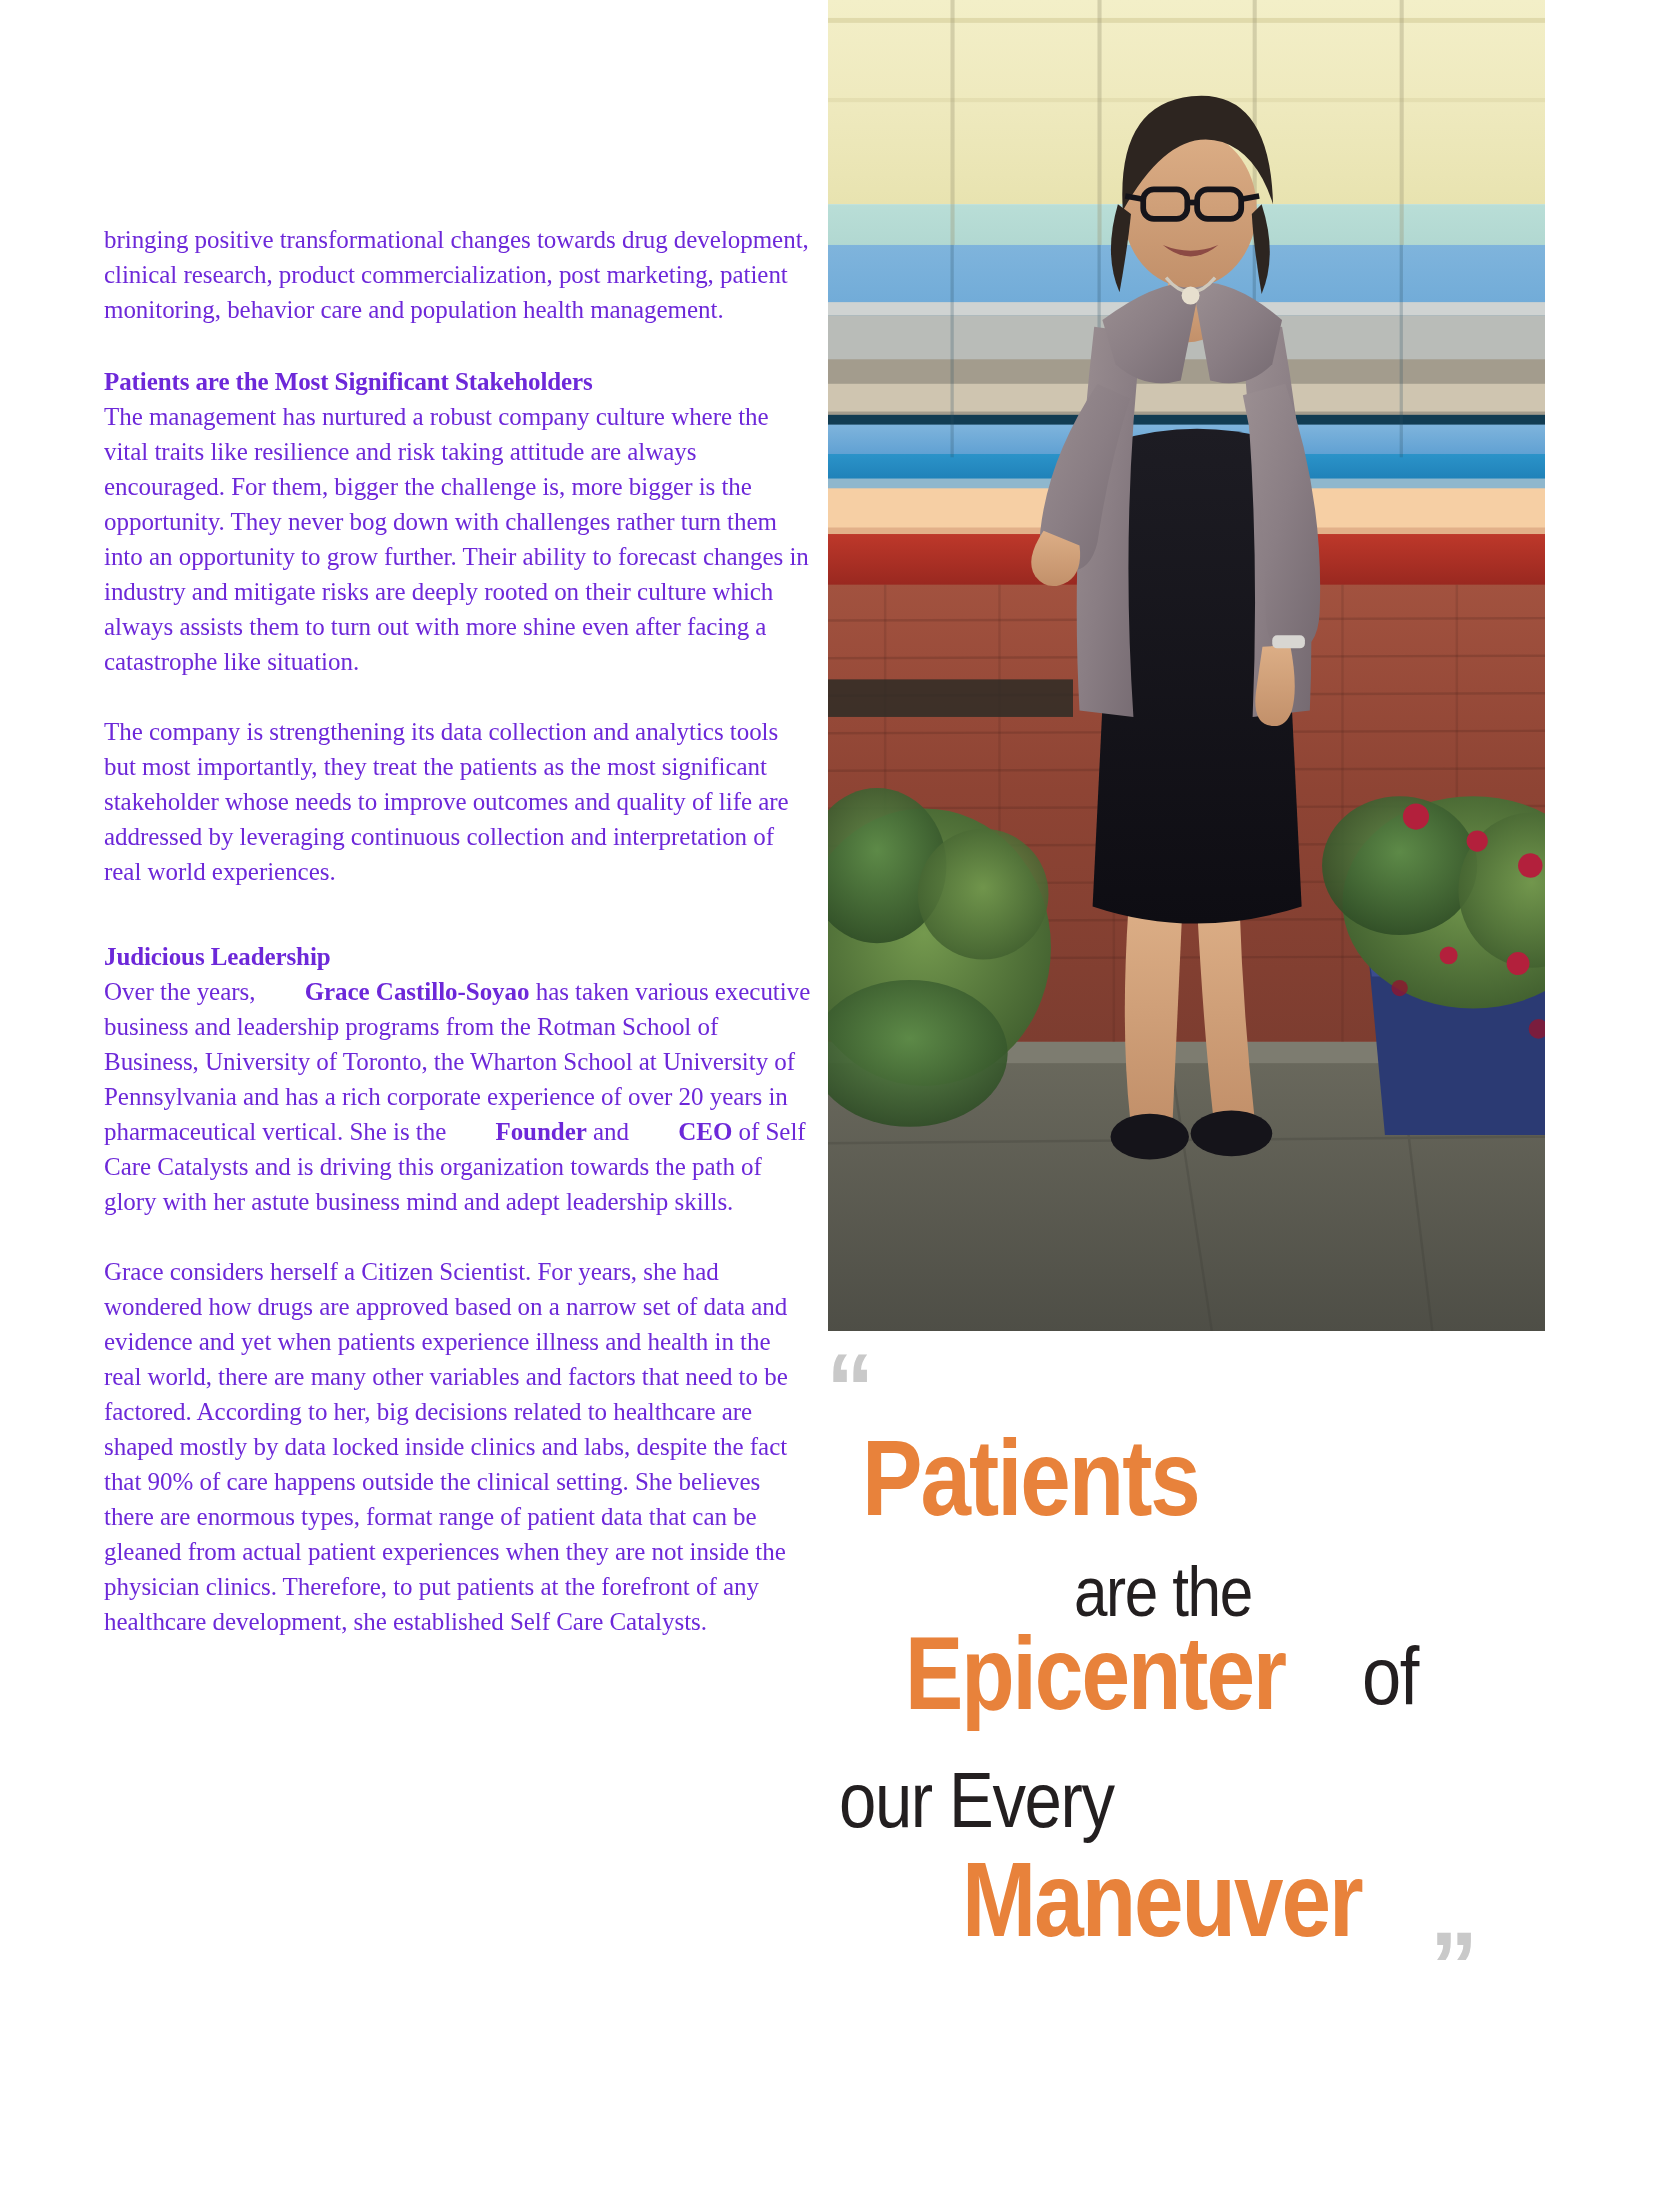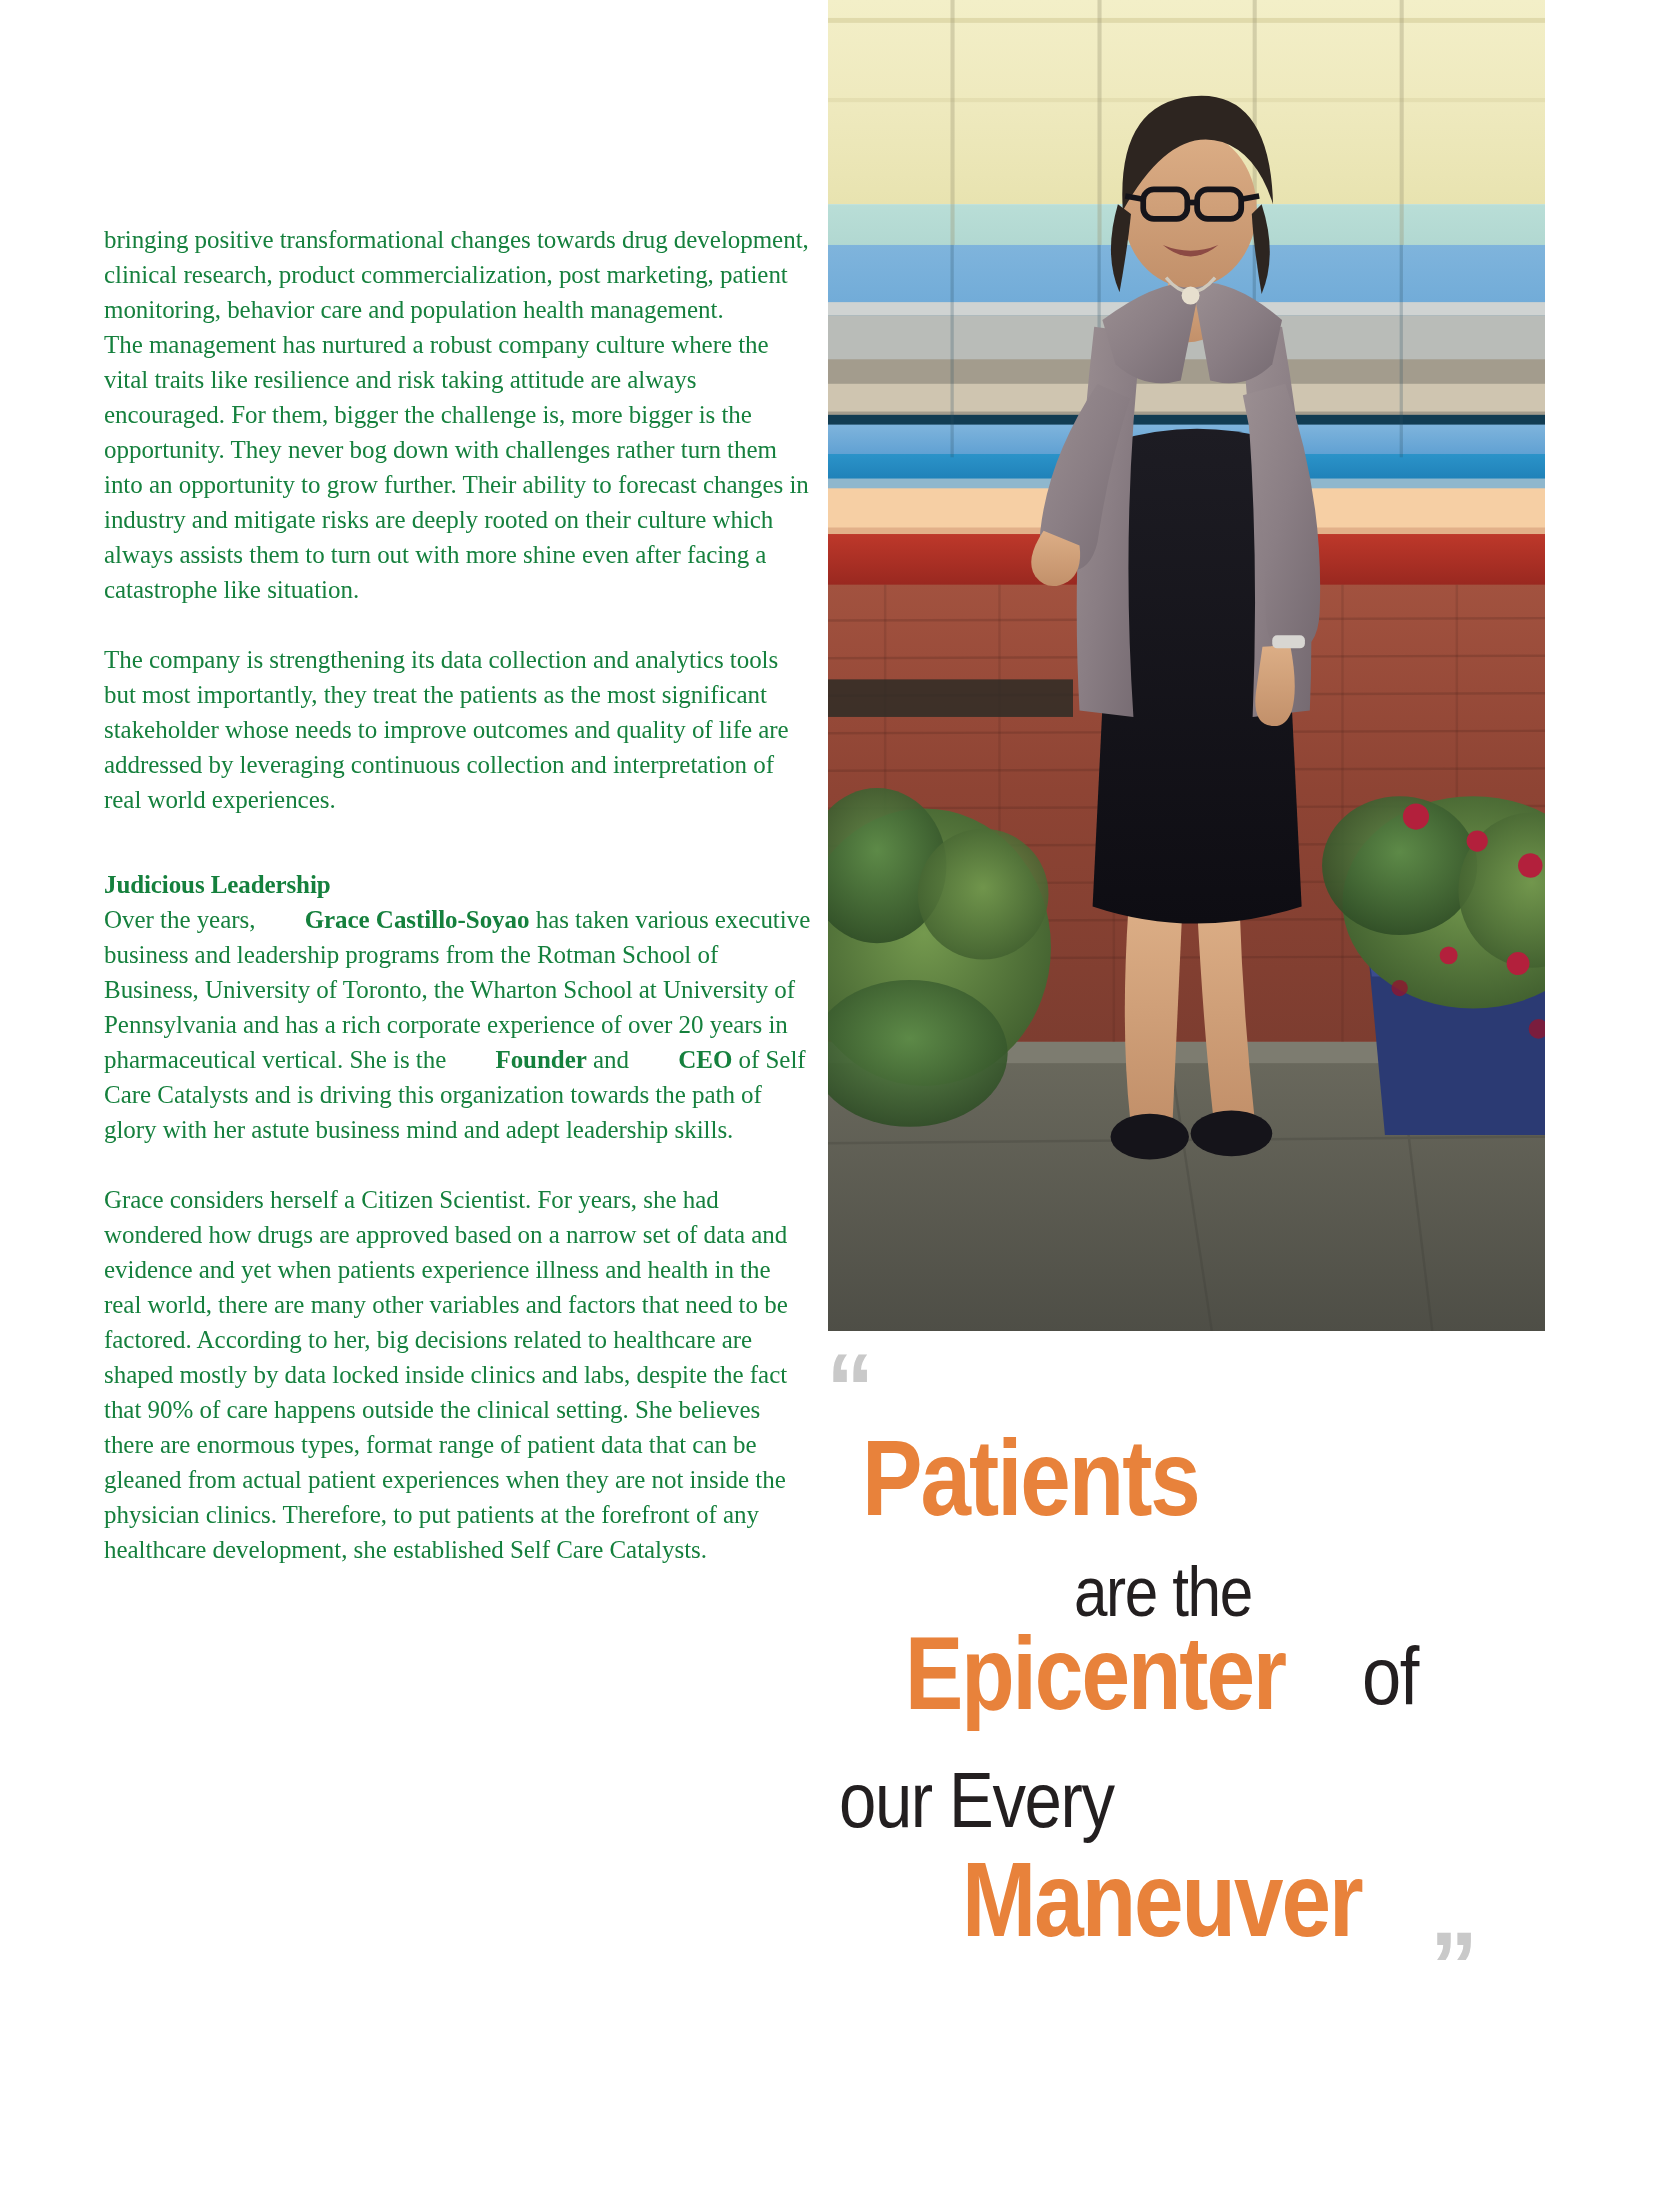--- a/index.html
+++ b/index.html
@@ -10,21 +10,21 @@
     overflow:hidden;
     position:relative;
   }
   .page{position:absolute;inset:0;background:#fff;}
 
   
   .col{
     position:absolute;
     left:104px; top:222px;
     width:709px;
-    color:#15803d;
+    color:#6d28d9;
   }
   .col p{
     margin:0 0 0 0;
     font-size:25px;
     line-height:35px;
     text-align:left;
     letter-spacing:-0.04px;
   }
   .col p + p{margin-top:35px;}
   .col p.tight{margin-top:0;}
@@ -87,20 +87,21 @@
 </style>
 </head>
 <body>
 
 <div class="page">
 
   <div class="col">
 
     <p>bringing positive transformational changes towards drug development, clinical research, product commercialization, post marketing, patient monitoring, behavior care and population health management.</p>
 
+    <h3 class="sec first">Patients are the Most Significant Stakeholders</h3>
 
     <p class="tight">The management has nurtured a robust company culture where the vital traits like resilience and risk taking attitude are always encouraged. For them, bigger the challenge is, more bigger is the opportunity. They never bog down with challenges rather turn them into an opportunity to grow further. Their ability to forecast changes in industry and mitigate risks are deeply rooted on their culture which always assists them to turn out with more shine even after facing a catastrophe like situation.</p>
 
     <p>The company is strengthening its data collection and analytics tools but most importantly, they treat the patients as the most significant stakeholder whose needs to improve outcomes and quality of life are addressed by leveraging continuous collection and interpretation of real world experiences.</p>
 
     <h3 class="sec">Judicious Leadership</h3>
 
     <p class="tight">Over the years, <b>Grace Castillo-Soyao</b> has taken various executive business and leadership programs from the Rotman School of Business, University of Toronto, the Wharton School at University of Pennsylvania and has a rich corporate experience of over 20 years in pharmaceutical vertical. She is the <b>Founder</b> and <b>CEO</b> of Self Care Catalysts and is driving this organization towards the path of glory with her astute business mind and adept leadership skills.</p>
 
     <p>Grace considers herself a Citizen Scientist. For years, she had wondered how drugs are approved based on a narrow set of data and evidence and yet when patients experience illness and health in the real world, there are many other variables and factors that need to be factored. According to her, big decisions related to healthcare are shaped mostly by data locked inside clinics and labs, despite the fact that 90% of care happens outside the clinical setting. She believes there are enormous types, format range of patient data that can be gleaned from actual patient experiences when they are not inside the physician clinics. Therefore, to put patients at the forefront of any healthcare development, she established Self Care Catalysts.</p>

